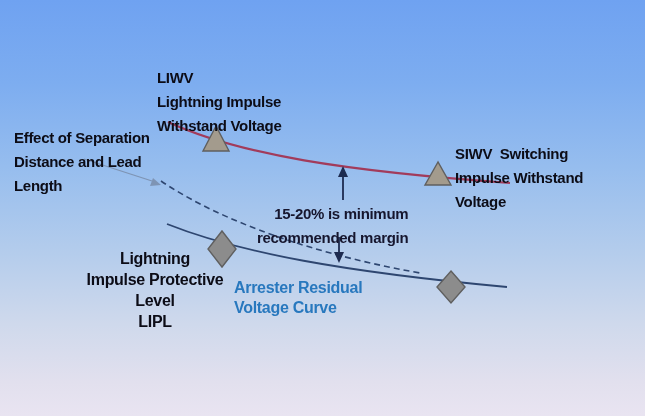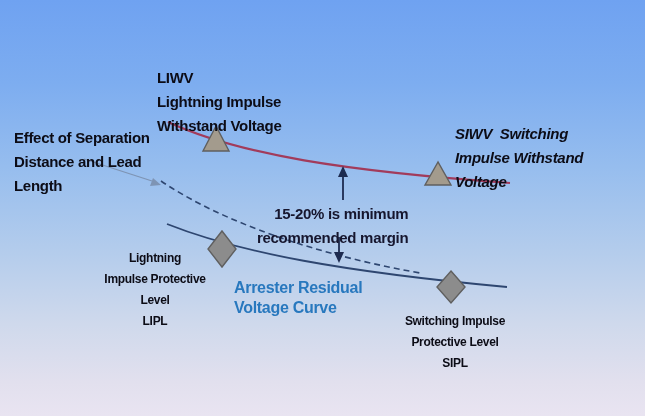--- a/index.html
+++ b/index.html
@@ -17,25 +17,25 @@
     position:absolute;
     font-weight:700;
     white-space:pre-wrap;
     letter-spacing:-0.3px;
     color:#0C0C16;
     font-size:15px;
     line-height:24px;
   }
   .label.blue{color:#2878BE;font-size:16px;line-height:20px;}
   .label.navy{color:#16162E;text-align:right;}
-  .label.center{text-align:center;font-size:12px;line-height:21px;}
+  .label.center{text-align:center;font-size:16px;line-height:21px;}
   .sep-label{left:14px;top:114px;margin-top:12px;}
   .liwv-label{left:157px;top:66px;}
   .ins-label{left:297px;top:112px;}
-  .siwv-label{left:455px;top:122px;font-style:italic;}
+  .siwv-label{left:455px;top:142px;}
   .margin-label{left:257px;top:202px;}
   .lipl-label{left:70px;top:248px;width:170px;}
   .arr-label{left:234px;top:278px;line-height:21px;}
   .sipl-label{left:370px;top:311px;width:170px;}
 </style>
 </head>
 <body>
 
 <div id="stage">
 
@@ -85,16 +85,13 @@
 recommended margin</div>
 
   <div class="label center lipl-label">Lightning
 Impulse Protective
 Level
 LIPL</div>
 
   <div class="label blue arr-label">Arrester Residual
 Voltage Curve</div>
 
-  <div class="label center sipl-label">Switching Impulse
-Protective Level
-SIPL</div>
 </div>
 
 </body></html>

